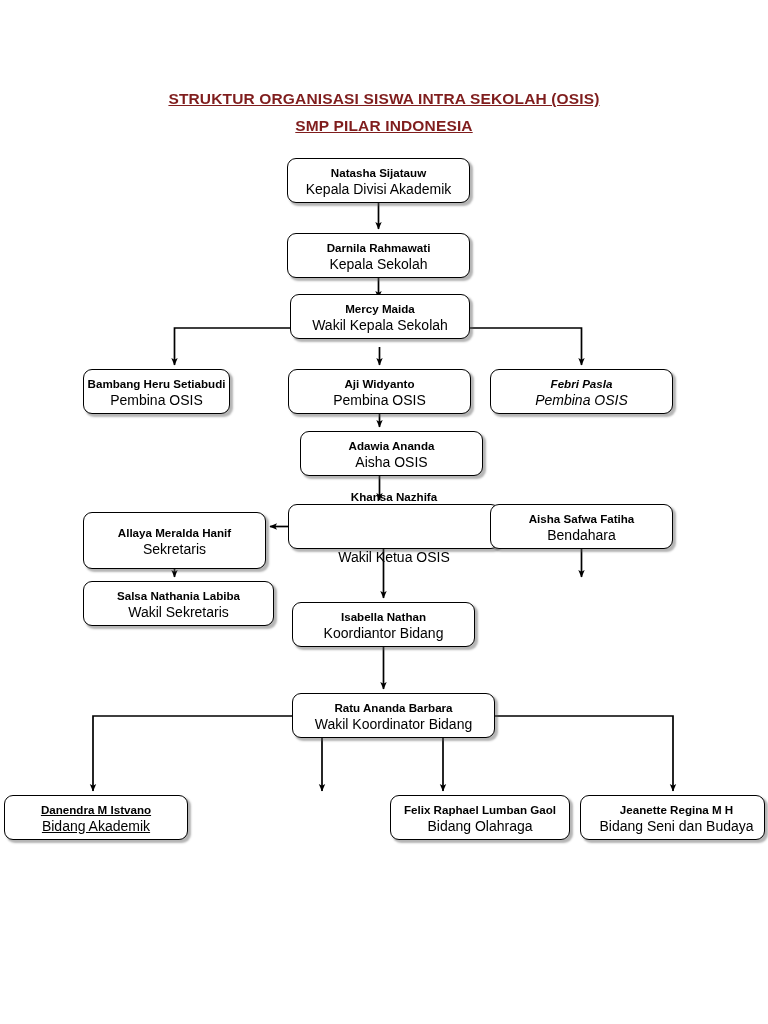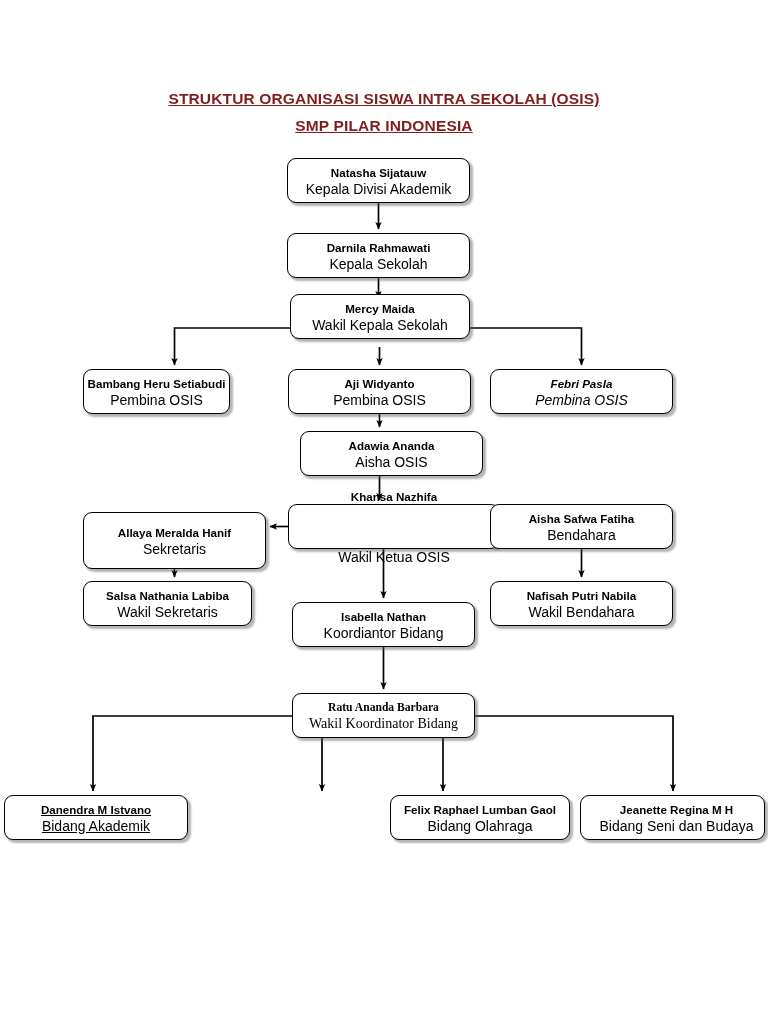--- a/index.html
+++ b/index.html
@@ -167,36 +167,32 @@
   <div class="node" style="left:288px; top:504px; width:212px; height:45px;gap:44px;">
     <div class="nm">Khansa Nazhifa</div>
     <div class="rl">Wakil Ketua OSIS</div>
   </div>
 
   <div class="node" style="left:490px; top:504px; width:183px; height:45px;">
     <div class="nm">Aisha Safwa Fatiha</div>
     <div class="rl">Bendahara</div>
   </div>
 
-  <div class="node" style="left:83px; top:581px; width:169px; height:45px;">
+  <div class="node" style="left:83px; top:581px; width:191px; height:45px;">
     <div class="nm">Salsa Nathania Labiba</div>
     <div class="rl">Wakil Sekretaris</div>
   </div>
 
-  <div class="node" style="left:490px; top:581px; width:183px; height:45px;">
-    <div class="nm">Nafisah Putri Nabila</div>
-    <div class="rl">Wakil Bendahara</div>
-  </div>
 
   <div class="node" style="left:292px; top:602px; width:183px; height:45px;">
     <div class="nm">Isabella Nathan</div>
     <div class="rl">Koordiantor Bidang</div>
   </div>
 
-  <div class="node" style="left:292px; top:693px; width:183px; height:45px;font-family:Liberation Serif, serif;">
+  <div class="node" style="left:292px; top:693px; width:203px; height:45px;">
     <div class="nm">Ratu Ananda Barbara</div>
     <div class="rl">Wakil Koordinator Bidang</div>
   </div>
 
   <div class="node" style="left:4px; top:795px; width:184px; height:45px;text-decoration:underline;">
     <div class="nm">Danendra M Istvano</div>
     <div class="rl">Bidang Akademik</div>
   </div>
 
 

